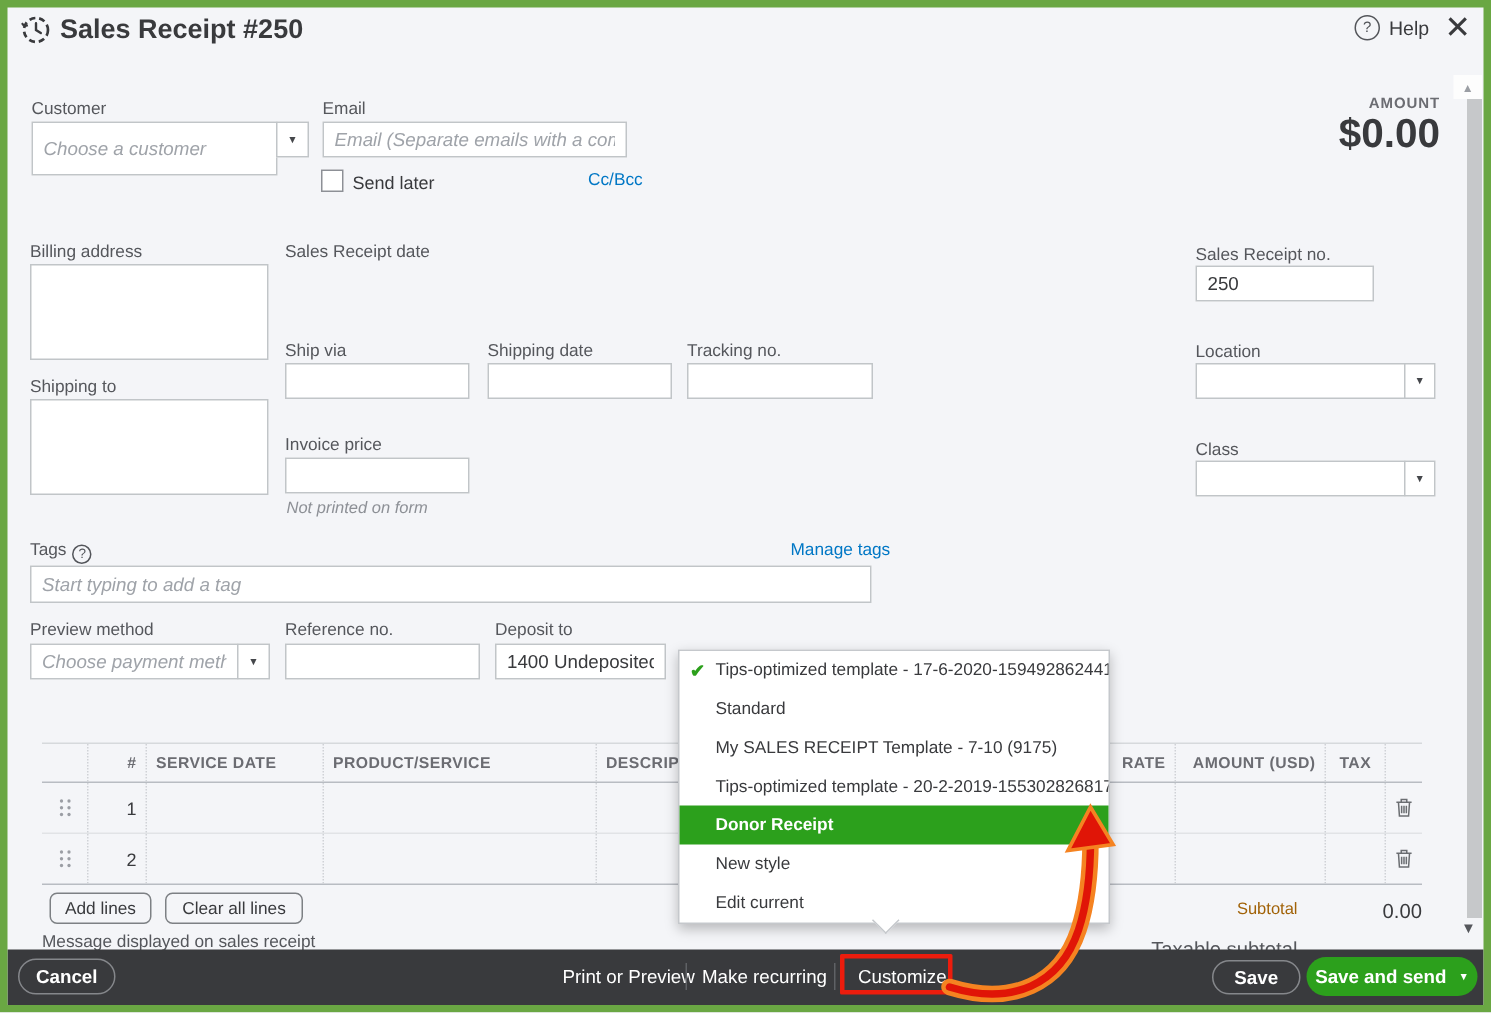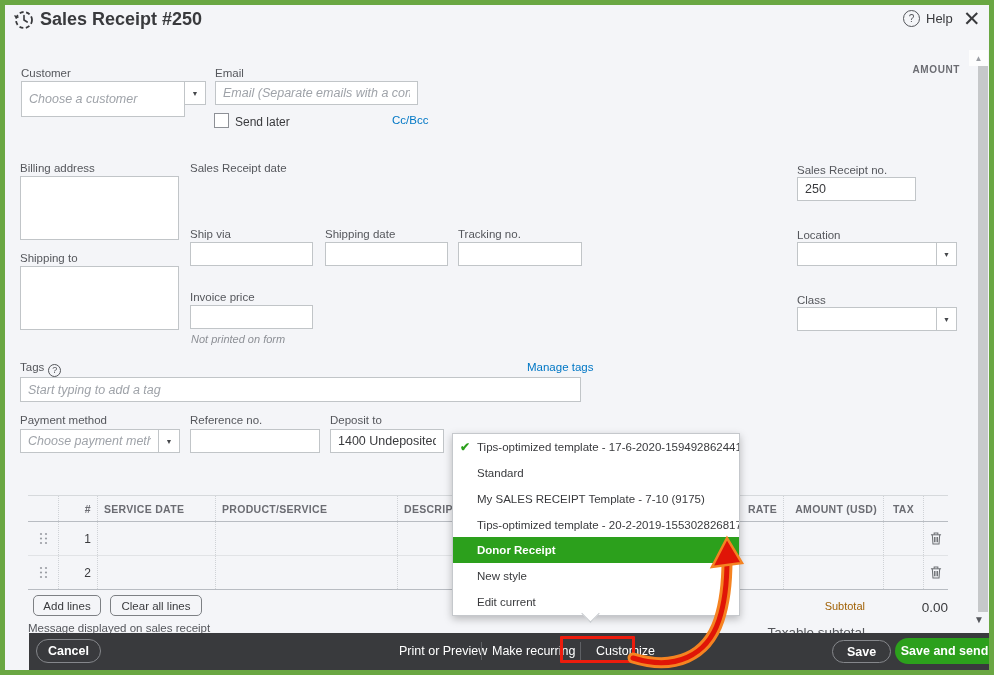--- a/index.html
+++ b/index.html
@@ -47,21 +47,21 @@
   
   #template-menu{position:absolute;left:452px;top:433px;width:286px;height:181px;background:#fff;
       border:1px solid #c5c8cc;box-shadow:0 3px 8px rgba(0,0,0,.25);z-index:50;display:flex;flex-direction:column;}
   .menu-item{flex:1;display:flex;align-items:center;font-size:11.5px;color:#393a3d;white-space:nowrap;
       overflow:hidden;padding-right:6px;}
   .menu-item .check{width:17px;margin-left:7px;color:#2ca01c;font-weight:bold;font-size:12px;flex:none;}
   .menu-item.highlighted{background:#2ca01c;color:#fff;font-weight:bold;}
   #menu-notch{position:absolute;left:584px;top:607px;width:12px;height:12px;background:#fff;z-index:51;
       transform:rotate(45deg);border-right:1px solid #c5c8cc;border-bottom:1px solid #c5c8cc;}
   
-  #footer{position:absolute;left:5px;right:5px;top:633px;height:37px;background:#393a3d;z-index:40;margin-left:24px;}
+  #footer{position:absolute;left:5px;right:5px;top:633px;height:37px;background:#393a3d;z-index:40;}
   .f-text{position:absolute;font-size:12.5px;color:#fff;white-space:nowrap;}
   .f-div{position:absolute;width:1px;height:18px;background:#5f6165;top:9px;}
   .pill{position:absolute;border-radius:13px;display:flex;align-items:center;justify-content:center;
       font-size:12.5px;font-weight:bold;color:#fff;box-sizing:border-box;}
   .pill.ghost{border:1px solid #85878b;background:transparent;}
   .pill.green{background:#2ca01c;}
   .caret{font-size:7px;margin-left:8px;}
   
   #customize-box{position:absolute;left:560px;top:636px;width:75px;height:27px;border:3px solid #ed1c0d;
       box-sizing:border-box;z-index:60;border-radius:1px;}
@@ -99,20 +99,21 @@
     </div>
 
   <div class="lbl" style="left:215px;top:67px;">Email</div>
   <input class="inp" style="left: 215px; top: 81px; width: 203px; height: 24px;" placeholder="Email (Separate emails with a comma)">
 
   <div class="chk" style="left:214px;top:113px;"></div>
   <div class="lbl" style="left:235px;top:115px;color:#393a3d;font-size:12px;">Send later</div>
   <div class="link" style="left:392px;top:114px;">Cc/Bcc</div>
 
   <div class="amount-lbl" style="left:860px;top:64px;width:100px;">AMOUNT</div>
+  <div class="amount-val" style="left:810px;top:74px;width:150px;">$0.00</div>
 
   <div class="lbl" style="left:20px;top:162px;">Billing address</div>
   <textarea class="inp" style="left: 20px; top: 176px; width: 159px; height: 64px;"></textarea>
 
   <div class="lbl" style="left:190px;top:162px;">Sales Receipt date</div>
 
   <div class="lbl" style="left:797px;top:164px;">Sales Receipt no.</div>
   <input class="inp" style="left: 797px; top: 177px; width: 119px; height: 24px;" value="250">
 
   <div class="lbl" style="left:190px;top:228px;">Ship via</div>
@@ -142,21 +143,21 @@
   <div class="combo-arrow" style="left:936px;top:307px;width:21px;height:24px;">
     <span>▼</span>
     </div>
 
   <div class="lbl" style="left:20px;top:361px;">
     <span>Tags</span><span class="qcircle" style="width:13px;height:13px;font-size:9px;margin-left:4px;vertical-align:-2px;">?</span>
   </div>
   <div class="link" style="left:527px;top:361px;">Manage tags</div>
   <input class="inp" style="left: 20px; top: 377px; width: 561px; height: 25px;" placeholder="Start typing to add a tag">
 
-  <div class="lbl" style="left:20px;top:414px;">Payment method</div>
+  <div class="lbl" style="left:20px;top:414px;">Preview method</div>
   <input class="inp" style="left: 20px; top: 429px; width: 139px; height: 24px;" placeholder="Choose payment method">
   <div class="combo-arrow" style="left:158px;top:429px;width:22px;height:24px;">
     <span>▼</span>
     </div>
 
   <div class="lbl" style="left:190px;top:414px;">Reference no.</div>
   <input class="inp" style="left: 190px; top: 429px; width: 130px; height: 24px;">
 
   <div class="lbl" style="left:330px;top:414px;">Deposit to</div>
   <input class="inp" style="left: 330px; top: 429px; width: 114px; height: 24px;" value="1400 Undeposited Fund">

